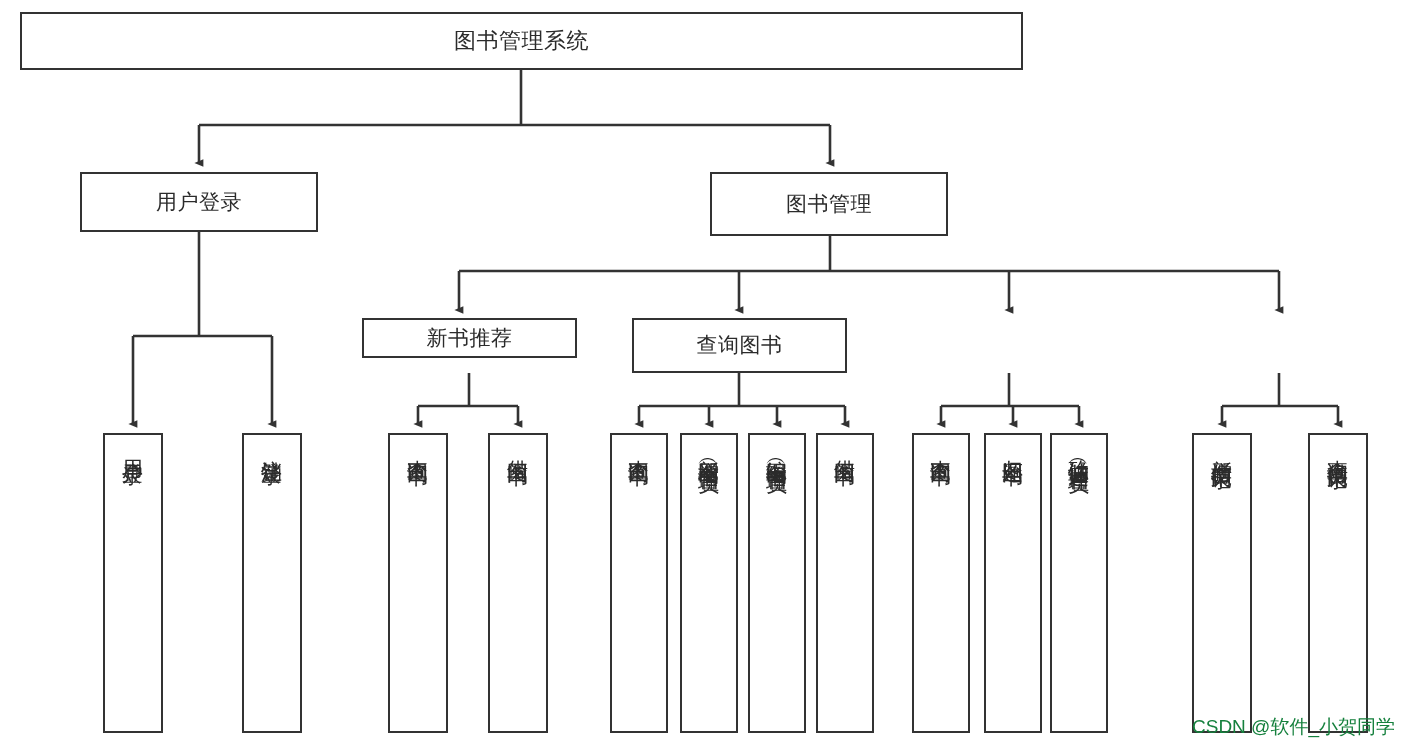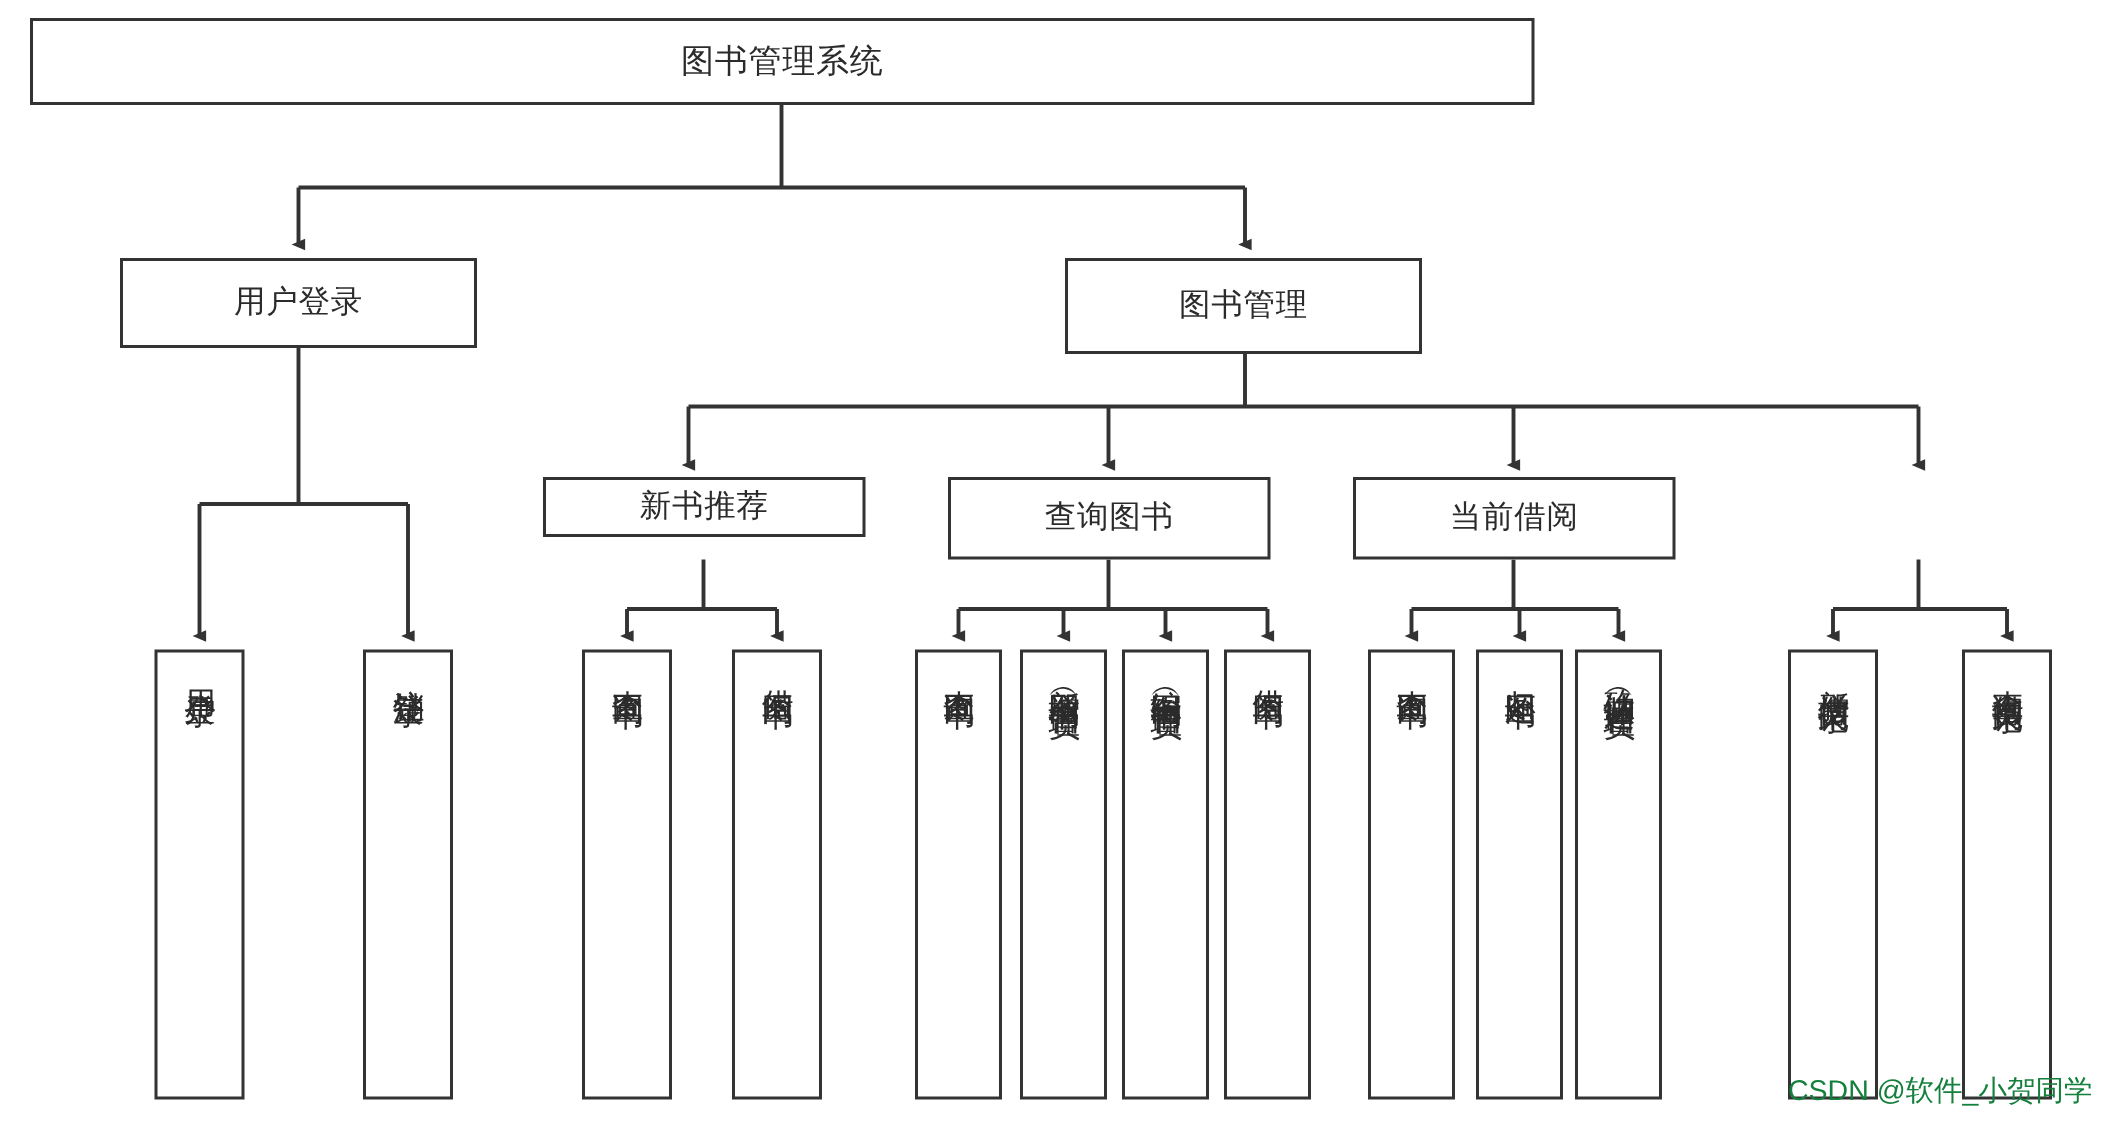--- a/index.html
+++ b/index.html
@@ -137,23 +137,20 @@
   <div class="node h" style="left:710px; top:172px; width:238px; height:64px;">
     <span class="lbl">图书管理</span>
   </div>
 
   <div class="node h" style="left:362px; top:318px; width:215px; height:40px;">
     <span class="lbl">新书推荐</span>
   </div>
   <div class="node h" style="left:632px; top:318px; width:215px; height:55px;">
     <span class="lbl">查询图书</span>
   </div>
-  <div class="node h" style="left:902px; top:318px; width:215px; height:55px;">
-    <span class="lbl">当前借阅</span>
-  </div>
 
   <div class="node v" style="left:103px; top:433px; width:60px; height:300px;">
     <span class="lbl">用户登录</span>
   </div>
   <div class="node v" style="left:242px; top:433px; width:60px; height:300px;">
     <span class="lbl">注销登录</span>
   </div>
 
   <div class="node v" style="left:388px; top:433px; width:60px; height:300px;">
     <span class="lbl">查询图书</span>

